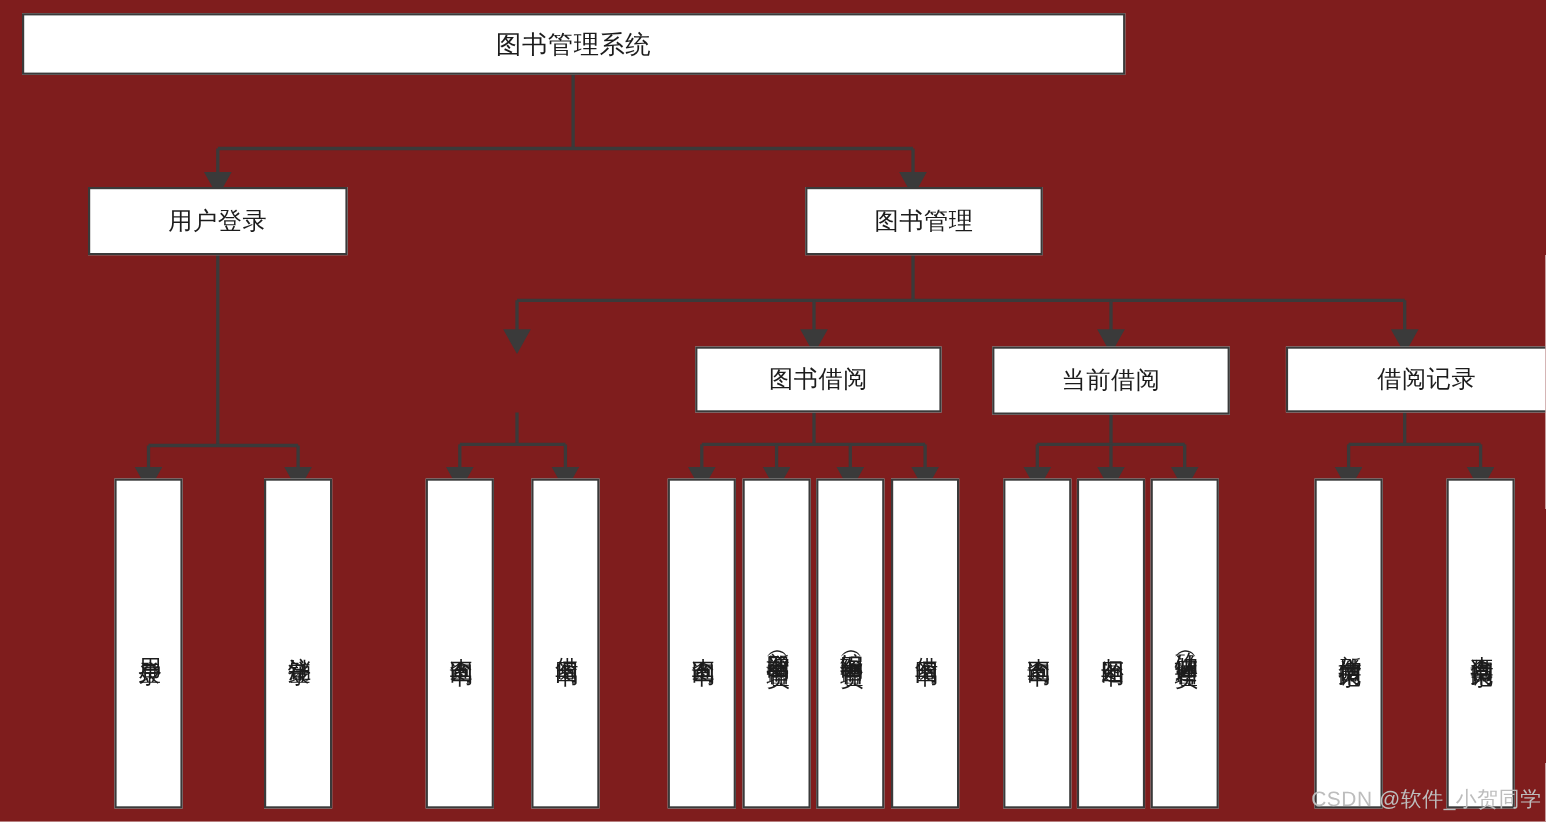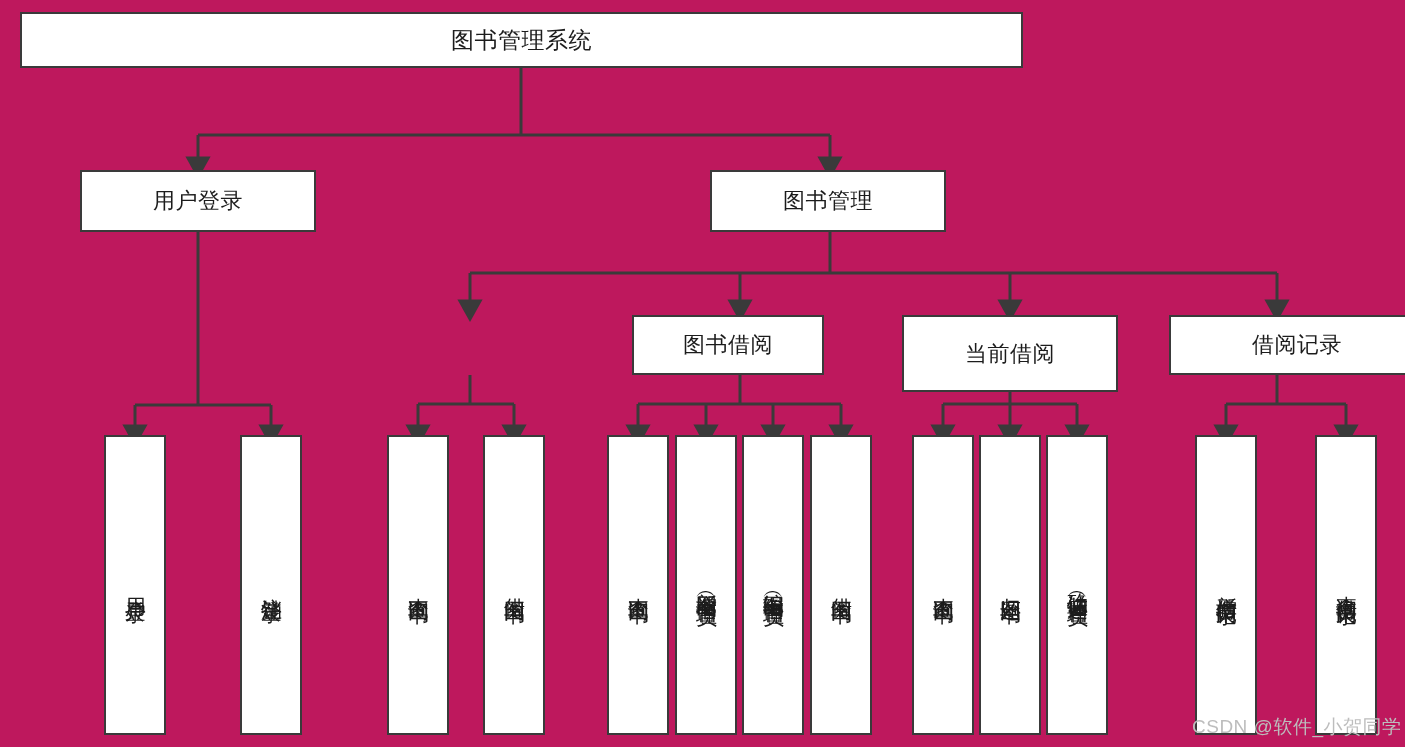--- a/index.html
+++ b/index.html
@@ -7,21 +7,21 @@
     padding: 0;
     background: #ffffff;
   }
   body {
     font-family: "Liberation Sans", "DejaVu Sans", sans-serif;
   }
   #canvas {
     position: relative;
     width: 1405px;
     height: 747px;
-    background: #be185d;
+    background: #7f1d1d;
     overflow: hidden;
   }
   svg.wires {
     position: absolute;
     left: 0;
     top: 0;
     width: 1405px;
     height: 747px;
     pointer-events: none;
   }
@@ -124,28 +124,28 @@
     </g>
   </svg>
 
   <div class="node horiz root" style="left:20px; top:12px; width:1003px; height:56px;">
     <span class="label">图书管理系统</span>
   </div>
 
   <div class="node horiz" style="left:80px; top:170px; width:236px; height:62px;">
     <span class="label">用户登录</span>
   </div>
-  <div class="node horiz" style="left:710px; top:170px; width:236px; height:62px;">
+  <div class="node horiz" style="left:732px; top:170px; width:216px; height:62px;">
     <span class="label">图书管理</span>
   </div>
 
-  <div class="node horiz" style="left:632px; top:315px; width:192px; height:60px;">
+  <div class="node horiz" style="left:632px; top:315px; width:224px; height:60px;">
     <span class="label">图书借阅</span>
   </div>
-  <div class="node horiz" style="left:902px; top:315px; width:216px; height:77px;">
+  <div class="node horiz" style="left:902px; top:315px; width:216px; height:62px;">
     <span class="label">当前借阅</span>
   </div>
   <div class="node horiz" style="left:1169px; top:315px; width:256px; height:60px;">
     <span class="label">借阅记录</span>
   </div>
 
   <div class="node vert" style="left:104px; top:435px; width:62px; height:300px;">
     <span class="label">用户登录</span>
   </div>
   <div class="node vert" style="left:240px; top:435px; width:62px; height:300px;">

